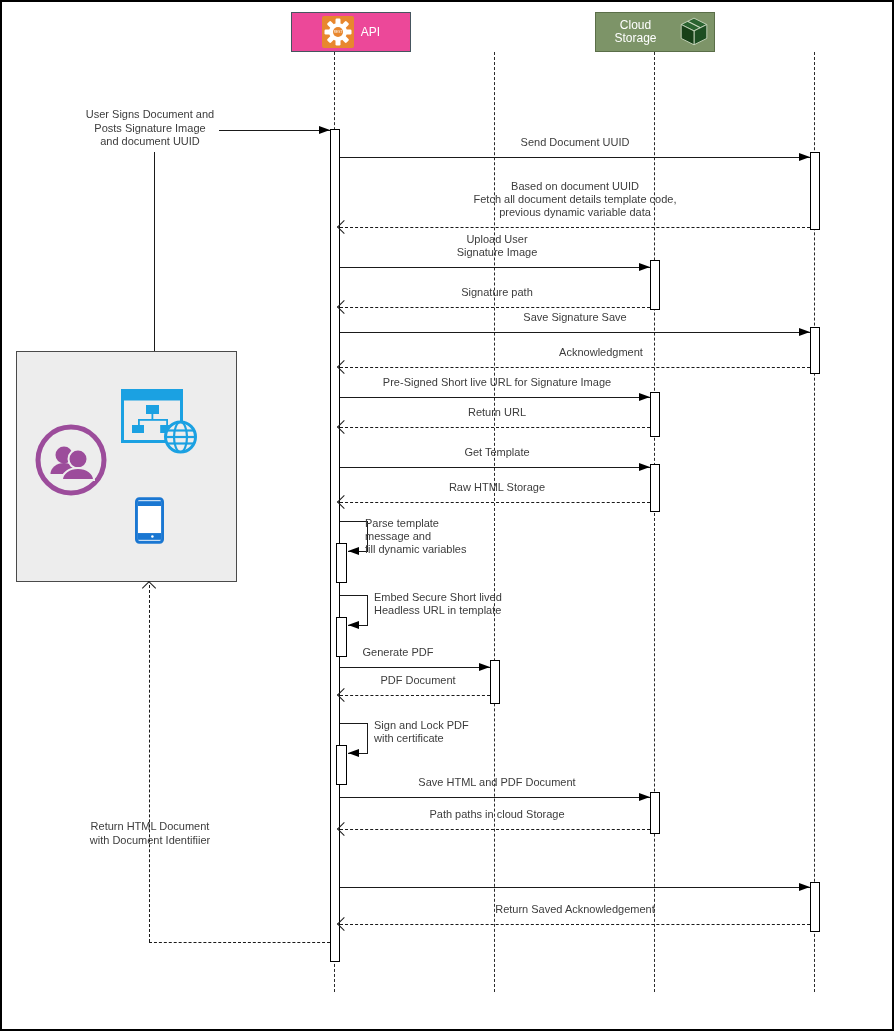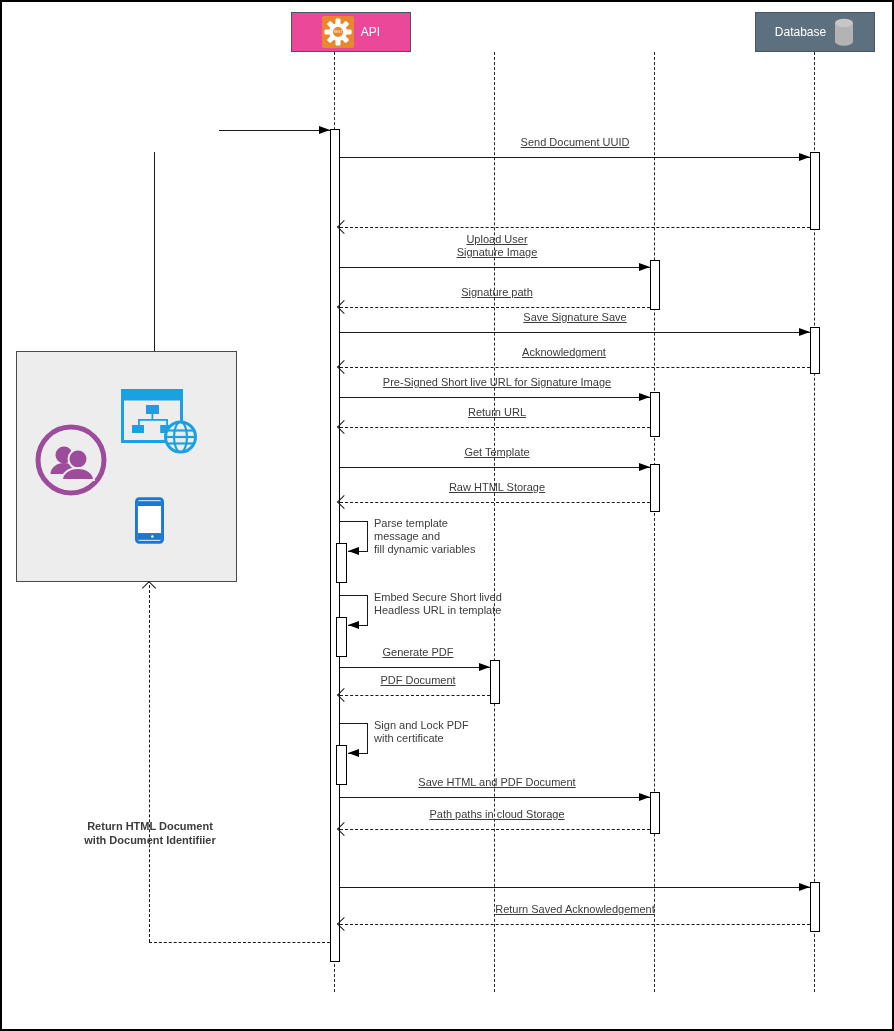--- a/index.html
+++ b/index.html
@@ -15,21 +15,21 @@
   }
   .actor-label{text-align:center;max-width:70px;}
   .lifeline{position:absolute;width:0;border-left:1px dashed #2b2b2b;}
   .activation{position:absolute;background:#fff;border:1px solid #000;box-sizing:border-box;}
   .mline{position:absolute;height:0;border-top:1px solid #1a1a1a;}
   .mline.dashed{border-top-style:dashed;}
   .vline{position:absolute;width:0;border-left:1px solid #1a1a1a;}
   .vline.dashed{border-left-style:dashed;}
   .msg-label{
     position:absolute;transform:translateX(-50%);
-    font-size:11px;line-height:13px;color:#3c3c3c;text-align:center;white-space:pre-line;text-decoration:underline;
+    font-size:11px;line-height:13px;color:#3c3c3c;text-align:center;white-space:pre-line;
   }
   .selfcall-label{position:absolute;font-size:11px;line-height:13px;color:#3c3c3c;white-space:pre-line;}
   .annotation{
     position:absolute;transform:translateX(-50%);
     font-size:11px;line-height:13.5px;color:#3c3c3c;text-align:center;white-space:pre-line;
   }
   .head-filled-right{position:absolute;width:0;height:0;border-left:11px solid #000;border-top:4.5px solid transparent;border-bottom:4.5px solid transparent;}
   .head-filled-left{position:absolute;width:0;height:0;border-right:11px solid #000;border-top:4.5px solid transparent;border-bottom:4.5px solid transparent;}
   .head-open-left{position:absolute;width:9px;height:9px;border-top:1.4px solid #1a1a1a;border-left:1.4px solid #1a1a1a;transform:rotate(-45deg);}
   .head-open-up{position:absolute;width:9px;height:9px;border-top:1.4px solid #1a1a1a;border-left:1.4px solid #1a1a1a;transform:rotate(45deg);}
@@ -53,30 +53,32 @@
           <circle cx="16" cy="16" r="9"></circle>
         </g>
         <circle cx="16" cy="16" r="5" fill="#e8872e"></circle>
         <text x="16" y="17.3" font-size="3.1" fill="#fff" text-anchor="middle" font-family="Liberation Sans, sans-serif">REST</text>
       </svg>
     </span>
     <span class="actor-label">API</span>
   </div>
 
 
-
-  <div class="actor-box" style="left: 753px; background: rgb(93, 112, 128); border-color: rgb(70, 85, 95);">
-    <span class="actor-label">Database</span>
+  <div class="actor-box" style="left: 593px; background: rgb(125, 148, 104); border-color: rgb(90, 110, 72);">
+    <span class="actor-label">Cloud Storage</span>
     <span style="display:inline-flex;">
-      <svg width="22" height="30" viewBox="0 0 22 30">
-        <path d="M2 6 v18.5 a9 4.2 0 0 0 18 0 V6 Z" fill="#b3b3b3"></path>
-        <ellipse cx="11" cy="6" rx="9" ry="4.2" fill="#c6c6c6"></ellipse>
+      <svg width="32" height="32" viewBox="0 0 30 30">
+        <polygon points="15,2 27,8 15,14 3,8" fill="#2a6330" stroke="#cfdcc4" stroke-width="0.8"></polygon>
+        <polygon points="27,8 27,21 15,27 15,14" fill="#1d4e22" stroke="#cfdcc4" stroke-width="0.8"></polygon>
+        <polygon points="3,8 3,21 15,27 15,14" fill="#174018" stroke="#cfdcc4" stroke-width="0.8"></polygon>
+        <line x1="9" y1="5" x2="21" y2="11" stroke="#cfdcc4" stroke-width="1"></line>
       </svg>
     </span>
   </div>
+
 
   <div class="user-box"></div>
 
   <span class="abs" style="left:33px;top:422px;">
     <svg width="72" height="72" viewBox="0 0 72 72">
       <circle cx="36" cy="36" r="33" fill="none" stroke="#9c4c9b" stroke-width="5"></circle>
       <g fill="#9c4c9b">
         <circle cx="29" cy="31" r="8.5"></circle>
         <path d="M15.5 50 a13.5 11 0 0 1 27 0 Z"></path>
         <circle cx="43" cy="35" r="9.5" stroke="#ededed" stroke-width="2"></circle>
@@ -108,21 +110,24 @@
 
   <span class="abs" style="left:133px;top:495px;">
     <svg width="29" height="47" viewBox="0 0 30 48">
       <rect x="1.5" y="1.5" width="27" height="45" rx="3" fill="#fff" stroke="#1a77d2" stroke-width="3"></rect>
       <rect x="3" y="4" width="24" height="5" fill="#1a77d2"></rect>
       <rect x="3" y="37" width="24" height="7" fill="#1a77d2"></rect>
       <circle cx="18" cy="40.5" r="1.3" fill="#fff"></circle>
     </svg>
   </span>
 
-  <div class="annotation" style="left:148px;top:818px;font-weight:bold;">Return HTML Document
+  <div class="annotation" style="left:148px;top:106px;">User Signs Document and
+Posts Signature Image
+and document UUID</div>
+  <div class="annotation" style="left:148px;top:818px;">Return HTML Document
 with Document Identifiier</div>
 
   <div class="vline" style="left:152px;top:150px;height:199px;"></div>
 
 <div class="lifeline" style="left: 332px; top: 50px; height: 940px;"></div>
     <div class="lifeline" style="left: 492px; top: 50px; height: 940px;"></div>
     <div class="lifeline" style="left: 652px; top: 50px; height: 940px;"></div>
     <div class="lifeline" style="left: 812px; top: 50px; height: 940px;"></div>
     <div class="activation" style="left: 328px; top: 127px; width: 10px; height: 833px;"></div>
     <div class="activation" style="left: 334px; top: 541px; width: 11px; height: 40px;"></div>
@@ -134,67 +139,70 @@
     <div class="activation" style="left: 648px; top: 462px; width: 10px; height: 48px;"></div>
     <div class="activation" style="left: 648px; top: 790px; width: 10px; height: 42px;"></div>
     <div class="activation" style="left: 808px; top: 150px; width: 10px; height: 78px;"></div>
     <div class="activation" style="left: 808px; top: 325px; width: 10px; height: 47px;"></div>
     <div class="activation" style="left: 808px; top: 880px; width: 10px; height: 50px;"></div>
     <div class="mline" style="left: 338px; top: 155px; width: 470px;"></div>
     <div class="head-filled-right" style="left: 797px; top: 151px;"></div>
     <div class="msg-label" style="left: 573px; bottom: 880px;">Send Document UUID</div>
     <div class="mline dashed" style="left: 338px; top: 225px; width: 470px;"></div>
     <div class="head-open-left" style="left: 337px; top: 220px;"></div>
+    <div class="msg-label" style="left: 573px; bottom: 810px;">Based on document UUID
+Fetch all document details template code,
+previous dynamic variable data</div>
     <div class="mline" style="left: 338px; top: 265px; width: 310px;"></div>
     <div class="head-filled-right" style="left: 637px; top: 261px;"></div>
     <div class="msg-label" style="left: 495px; bottom: 770px;">Upload User
 Signature Image</div>
     <div class="mline dashed" style="left: 338px; top: 305px; width: 310px;"></div>
     <div class="head-open-left" style="left: 337px; top: 300px;"></div>
     <div class="msg-label" style="left: 495px; bottom: 730px;">Signature path</div>
     <div class="mline" style="left: 338px; top: 330px; width: 470px;"></div>
     <div class="head-filled-right" style="left: 797px; top: 326px;"></div>
     <div class="msg-label" style="left: 573px; bottom: 705px;">Save Signature Save</div>
     <div class="mline dashed" style="left: 338px; top: 365px; width: 470px;"></div>
     <div class="head-open-left" style="left: 337px; top: 360px;"></div>
-    <div class="msg-label" style="left: 562px; bottom: 670px;">Acknowledgment</div>
+    <div class="msg-label" style="left: 599px; bottom: 670px;">Acknowledgment</div>
     <div class="mline" style="left: 338px; top: 395px; width: 310px;"></div>
     <div class="head-filled-right" style="left: 637px; top: 391px;"></div>
     <div class="msg-label" style="left: 495px; bottom: 640px;">Pre-Signed Short live URL for Signature Image</div>
     <div class="mline dashed" style="left: 338px; top: 425px; width: 310px;"></div>
     <div class="head-open-left" style="left: 337px; top: 420px;"></div>
     <div class="msg-label" style="left: 495px; bottom: 610px;">Return URL</div>
     <div class="mline" style="left: 338px; top: 465px; width: 310px;"></div>
     <div class="head-filled-right" style="left: 637px; top: 461px;"></div>
     <div class="msg-label" style="left: 495px; bottom: 570px;">Get Template</div>
     <div class="mline dashed" style="left: 338px; top: 500px; width: 310px;"></div>
     <div class="head-open-left" style="left: 337px; top: 495px;"></div>
     <div class="msg-label" style="left: 495px; bottom: 535px;">Raw HTML Storage</div>
     <div class="mline" style="left: 338px; top: 665px; width: 150px;"></div>
     <div class="head-filled-right" style="left: 477px; top: 661px;"></div>
-    <div class="msg-label" style="left: 416px; bottom: 370px;">Generate PDF</div>
+    <div class="msg-label" style="left: 396px; bottom: 370px;">Generate PDF</div>
     <div class="mline dashed" style="left: 338px; top: 693px; width: 150px;"></div>
     <div class="head-open-left" style="left: 337px; top: 688px;"></div>
     <div class="msg-label" style="left: 416px; bottom: 342px;">PDF Document</div>
     <div class="mline" style="left: 338px; top: 795px; width: 310px;"></div>
     <div class="head-filled-right" style="left: 637px; top: 791px;"></div>
     <div class="msg-label" style="left: 495px; bottom: 240px;">Save HTML and PDF Document</div>
     <div class="mline dashed" style="left: 338px; top: 827px; width: 310px;"></div>
     <div class="head-open-left" style="left: 337px; top: 822px;"></div>
     <div class="msg-label" style="left: 495px; bottom: 208px;">Path paths in cloud Storage</div>
     <div class="mline" style="left: 338px; top: 885px; width: 470px;"></div>
     <div class="head-filled-right" style="left: 797px; top: 881px;"></div>
     <div class="mline dashed" style="left: 338px; top: 922px; width: 470px;"></div>
     <div class="head-open-left" style="left: 337px; top: 917px;"></div>
     <div class="msg-label" style="left: 573px; bottom: 113px;">Return Saved Acknowledgement</div>
     <div class="mline" style="left: 338px; top: 519px; width: 28px;"></div>
     <div class="vline" style="left: 365px; top: 519px; height: 30px;"></div>
     <div class="mline" style="left: 346px; top: 549px; width: 20px;"></div>
     <div class="head-filled-left" style="left: 346px; top: 545px;"></div>
-    <div class="selfcall-label" style="left: 372px; top: 515px;">Parse template
+    <div class="selfcall-label" style="left: 363px; top: 515px;">Parse template
 message and
 fill dynamic variables</div>
     <div class="mline" style="left: 338px; top: 593px; width: 28px;"></div>
     <div class="vline" style="left: 365px; top: 593px; height: 30px;"></div>
     <div class="mline" style="left: 346px; top: 623px; width: 20px;"></div>
     <div class="head-filled-left" style="left: 346px; top: 619px;"></div>
     <div class="selfcall-label" style="left: 372px; top: 589px;">Embed Secure Short lived
 Headless URL in template</div>
     <div class="mline" style="left: 338px; top: 721px; width: 28px;"></div>
     <div class="vline" style="left: 365px; top: 721px; height: 30px;"></div>

